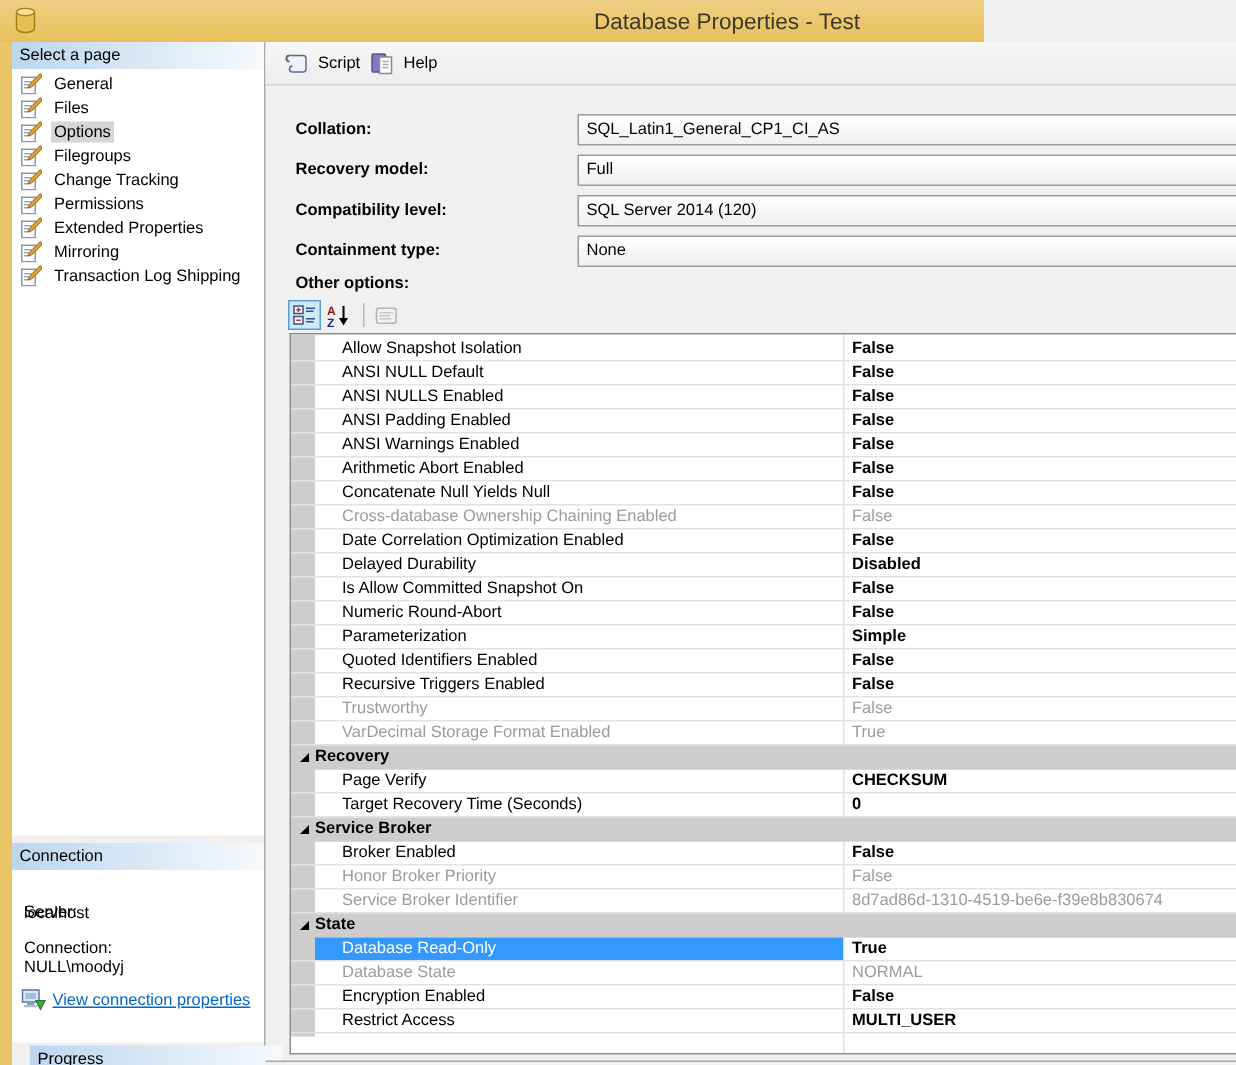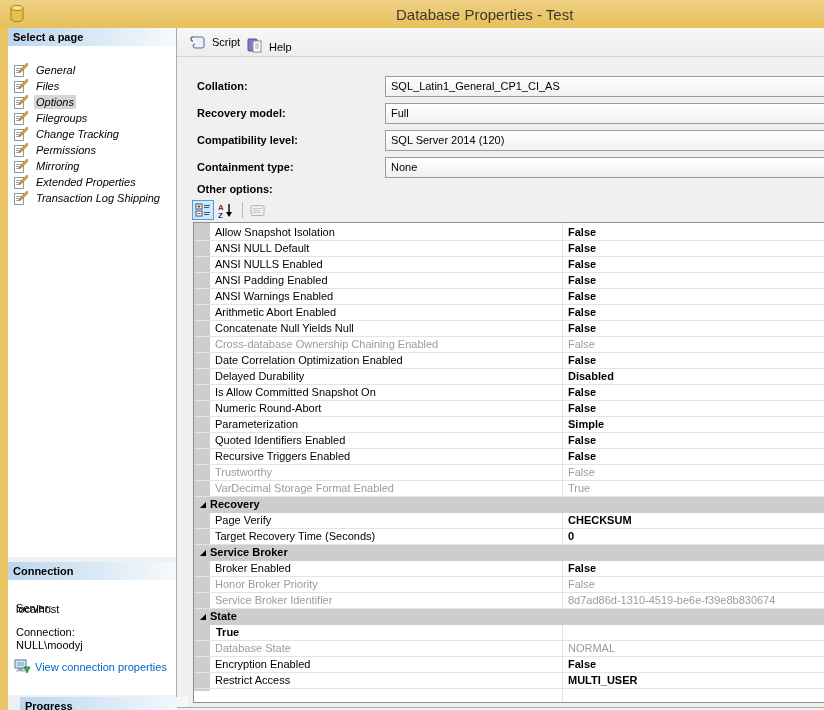--- a/index.html
+++ b/index.html
@@ -2,37 +2,37 @@
 <html><head>
 <meta charset="utf-8">
 <style>
   html,body{margin:0;padding:0;}
   body{
     position:relative;width:824px;height:710px;overflow:hidden;
     background:#f0f0f0;font-family:"Liberation Sans",sans-serif;
     font-size:11px;color:#000;-webkit-font-smoothing:antialiased;
   }
   
-  .titlebar{position:absolute;left:0;top:0;width:824px;height:28px;
+  .titlebar{position:absolute;left:0;top:0;width:656px;height:28px;
     background:linear-gradient(#eed084,#e7c05a);}
   .titlebar .app-icon{position:absolute;left:10px;top:5px;}
   .titlebar .title{position:absolute;left:396px;top:6px;font-size:15px;color:#40382b;}
   
   .gold-edge{position:absolute;left:0;top:28px;width:8px;height:682px;background:#e9c565;}
   
   .side-panel{position:absolute;left:8px;width:168px;background:#fff;}
-  .panel-header{height:18px;line-height:18px;padding-left:5px;font-weight:bold;
+  .panel-header{height:18px;line-height:18px;padding-left:5px;font-weight:normal;
     background:linear-gradient(to right,#bcd6ee,#f6fafd);color:#000;}
   .page-item{display:flex;align-items:center;height:16px;padding-left:6px;}
   .page-item svg{flex:none;}
   .page-label{margin-left:6px;padding:0 2px;line-height:14px;white-space:nowrap;}
   .page-label.selected{background:#d6d6d6;}
   .conn-text{position:absolute;left:8px;white-space:nowrap;}
   .conn-link-row{position:absolute;left:6px;display:flex;align-items:center;}
-  .conn-link{margin-left:4px;color:#0066cc;cursor:pointer;white-space:nowrap;}
+  .conn-link{margin-left:4px;color:#0066cc;text-decoration:underline;cursor:pointer;white-space:nowrap;}
   
   .v-divider{position:absolute;left:176px;top:28px;width:1px;height:682px;background:#aaaaaa;}
   
   .rp-toolbar{position:absolute;left:177px;top:28px;width:647px;height:28px;
     background:linear-gradient(#f7f7f7,#ededed);border-bottom:1px solid #d4d4d4;}
   .tb-btn{position:absolute;top:3px;height:22px;display:flex;align-items:center;gap:6px;
     padding:0 4px;cursor:pointer;}
   .tb-caret{width:0;height:0;border-left:4px solid transparent;border-right:4px solid transparent;
     border-top:4px solid #3c3c3c;margin-left:3px;}
   .form-label{position:absolute;left:197px;height:21px;line-height:21px;white-space:nowrap;font-weight:bold;}
@@ -46,21 +46,21 @@
   .grid-tb-sep{position:absolute;top:202px;width:1px;height:16px;background:#b9b9b9;}
   
   .prop-grid{position:absolute;left:193px;top:222px;width:640px;height:481px;
     box-sizing:border-box;border:1px solid #8e8e8e;border-right:none;background:#fff;overflow:hidden;}
   .grid-margin-strip{position:absolute;left:0;top:0;width:16px;height:468px;background:#cdcdcd;}
   .grid-col-divider{position:absolute;left:368px;top:0;bottom:0;width:1px;background:#e0e0e0;}
   .grid-rows{position:absolute;left:0;top:2px;right:0;}
   .g-row{position:relative;display:flex;height:16px;box-sizing:border-box;
     border-bottom:1px solid #e3e3e3;line-height:15px;}
   .g-margin{width:16px;flex:none;}
-  .g-label{width:352px;flex:none;box-sizing:border-box;padding-left:5px;overflow:hidden;white-space:nowrap;}
+  .g-label{width:352px;flex:none;box-sizing:border-box;padding-left:18px;overflow:hidden;white-space:nowrap;}
   .g-value{flex:1;box-sizing:border-box;padding-left:6px;font-weight:bold;overflow:hidden;white-space:nowrap;}
   .g-row.disabled .g-label,.g-row.disabled .g-value{color:#9b9b9b;font-weight:normal;}
   .g-row.selected .g-label{background:#3399ff;color:#fff;}
   .g-row.category{background:#cdcdcd;border-bottom:1px solid #cdcdcd;}
   .g-cat-tri{width:0;height:0;border-bottom:6px solid #000;border-left:6px solid transparent;
     margin:5px 4px 0 6px;}
   .g-cat-label{font-weight:bold;}
   
   .desc-strip{position:absolute;left:177px;top:707px;width:647px;height:3px;
     border-top:1px solid #a8a8a8;background:#f0f0f0;}
@@ -73,21 +73,21 @@
     <path d="M1 3 L1 14 A6 2.6 0 0 0 13 14 L13 3 Z" fill="#e6c050" stroke="#a5801f" stroke-width="1"></path>
     <ellipse cx="7" cy="3" rx="6" ry="2.5" fill="#f6e296" stroke="#a5801f" stroke-width="1"></ellipse>
   </svg>
   <span class="title">Database Properties - Test</span>
 </div>
 <div class="gold-edge"></div>
 <div class="v-divider"></div>
 
 <div class="side-panel" style="top:28px;height:529px;">
   <div class="panel-header">Select a page</div>
-  <div style="padding-top:16px;font-style:italic;">
+  <div style="padding-top:2px;">
       <div class="page-item">
         <svg width="14" height="14" viewBox="0 0 14 14">
           <rect x="0.5" y="2.5" width="9" height="11" fill="#ffffff" stroke="#8a97a8" stroke-width="1"></rect>
           <line x1="2" y1="5.5" x2="8" y2="5.5" stroke="#9aa7b8" stroke-width="1"></line>
           <line x1="2" y1="7.5" x2="8" y2="7.5" stroke="#9aa7b8" stroke-width="1"></line>
           <line x1="2" y1="9.5" x2="6" y2="9.5" stroke="#9aa7b8" stroke-width="1"></line>
           <polygon points="13,0 14,2 7,9 4.8,9.4 5.5,7.5" fill="#e8a33d" stroke="#9c6f1e" stroke-width="0.7"></polygon>
         </svg>
         <span class="page-label">General</span>
       </div>
@@ -142,31 +142,31 @@
         <span class="page-label">Permissions</span>
       </div>
       <div class="page-item">
         <svg width="14" height="14" viewBox="0 0 14 14">
           <rect x="0.5" y="2.5" width="9" height="11" fill="#ffffff" stroke="#8a97a8" stroke-width="1"></rect>
           <line x1="2" y1="5.5" x2="8" y2="5.5" stroke="#9aa7b8" stroke-width="1"></line>
           <line x1="2" y1="7.5" x2="8" y2="7.5" stroke="#9aa7b8" stroke-width="1"></line>
           <line x1="2" y1="9.5" x2="6" y2="9.5" stroke="#9aa7b8" stroke-width="1"></line>
           <polygon points="13,0 14,2 7,9 4.8,9.4 5.5,7.5" fill="#e8a33d" stroke="#9c6f1e" stroke-width="0.7"></polygon>
         </svg>
+        <span class="page-label">Extended Properties</span>
+      </div>
+      <div class="page-item">
+        <svg width="14" height="14" viewBox="0 0 14 14">
+          <rect x="0.5" y="2.5" width="9" height="11" fill="#ffffff" stroke="#8a97a8" stroke-width="1"></rect>
+          <line x1="2" y1="5.5" x2="8" y2="5.5" stroke="#9aa7b8" stroke-width="1"></line>
+          <line x1="2" y1="7.5" x2="8" y2="7.5" stroke="#9aa7b8" stroke-width="1"></line>
+          <line x1="2" y1="9.5" x2="6" y2="9.5" stroke="#9aa7b8" stroke-width="1"></line>
+          <polygon points="13,0 14,2 7,9 4.8,9.4 5.5,7.5" fill="#e8a33d" stroke="#9c6f1e" stroke-width="0.7"></polygon>
+        </svg>
         <span class="page-label">Mirroring</span>
-      </div>
-      <div class="page-item">
-        <svg width="14" height="14" viewBox="0 0 14 14">
-          <rect x="0.5" y="2.5" width="9" height="11" fill="#ffffff" stroke="#8a97a8" stroke-width="1"></rect>
-          <line x1="2" y1="5.5" x2="8" y2="5.5" stroke="#9aa7b8" stroke-width="1"></line>
-          <line x1="2" y1="7.5" x2="8" y2="7.5" stroke="#9aa7b8" stroke-width="1"></line>
-          <line x1="2" y1="9.5" x2="6" y2="9.5" stroke="#9aa7b8" stroke-width="1"></line>
-          <polygon points="13,0 14,2 7,9 4.8,9.4 5.5,7.5" fill="#e8a33d" stroke="#9c6f1e" stroke-width="0.7"></polygon>
-        </svg>
-        <span class="page-label">Extended Properties</span>
       </div>
       <div class="page-item">
         <svg width="14" height="14" viewBox="0 0 14 14">
           <rect x="0.5" y="2.5" width="9" height="11" fill="#ffffff" stroke="#8a97a8" stroke-width="1"></rect>
           <line x1="2" y1="5.5" x2="8" y2="5.5" stroke="#9aa7b8" stroke-width="1"></line>
           <line x1="2" y1="7.5" x2="8" y2="7.5" stroke="#9aa7b8" stroke-width="1"></line>
           <line x1="2" y1="9.5" x2="6" y2="9.5" stroke="#9aa7b8" stroke-width="1"></line>
           <polygon points="13,0 14,2 7,9 4.8,9.4 5.5,7.5" fill="#e8a33d" stroke="#9c6f1e" stroke-width="0.7"></polygon>
         </svg>
         <span class="page-label">Transaction Log Shipping</span>
@@ -199,21 +199,21 @@
 <div class="rp-toolbar">
   <div class="tb-btn" style="left:8px;">
     <svg width="17" height="15" viewBox="0 0 17 15">
       <path d="M4 2 Q2 2 2 4 Q2 6 4 6" fill="none" stroke="#5b6b8c" stroke-width="1.4"></path>
       <path d="M4 2 L13 2 Q15 2 15 4 L15 11 Q15 13 13 13 L6 13" fill="#eef2f9" stroke="#5b6b8c" stroke-width="1"></path>
       <path d="M6 13 Q4 13 4 11 Q4 9 6 9" fill="#dde6f2" stroke="#5b6b8c" stroke-width="1"></path>
     </svg>
     <span>Script</span>
     <span class="tb-caret"></span>
   </div>
-  <div class="tb-btn" style="left:66px;align-items:flex-end;">
+  <div class="tb-btn" style="left:66px;">
     <svg width="16" height="15" viewBox="0 0 16 15">
       <rect x="1" y="1" width="9" height="12" rx="1" fill="#8677c0" stroke="#5a4d96" stroke-width="1"></rect>
       <rect x="6" y="3" width="8" height="11" fill="#ffffff" stroke="#8a8a8a" stroke-width="1"></rect>
       <line x1="8" y1="6" x2="12" y2="6" stroke="#9aa5c0" stroke-width="1"></line>
       <line x1="8" y1="8" x2="12" y2="8" stroke="#9aa5c0" stroke-width="1"></line>
       <line x1="8" y1="10" x2="12" y2="10" stroke="#9aa5c0" stroke-width="1"></line>
     </svg>
     <span>Help</span>
   </div>
 </div>
@@ -380,20 +380,21 @@
         <span class="g-margin"></span>
         <span class="g-label">Service Broker Identifier</span>
         <span class="g-value">8d7ad86d-1310-4519-be6e-f39e8b830674</span>
       </div>
       <div class="g-row category">
         <span class="g-cat-tri"></span>
         <span class="g-cat-label">State</span>
       </div>
       <div class="g-row selected">
         <span class="g-margin"></span>
+        <span class="g-label">Database Read-Only</span>
         <span class="g-value">True</span>
       </div>
       <div class="g-row disabled">
         <span class="g-margin"></span>
         <span class="g-label">Database State</span>
         <span class="g-value">NORMAL</span>
       </div>
       <div class="g-row normal">
         <span class="g-margin"></span>
         <span class="g-label">Encryption Enabled</span>

